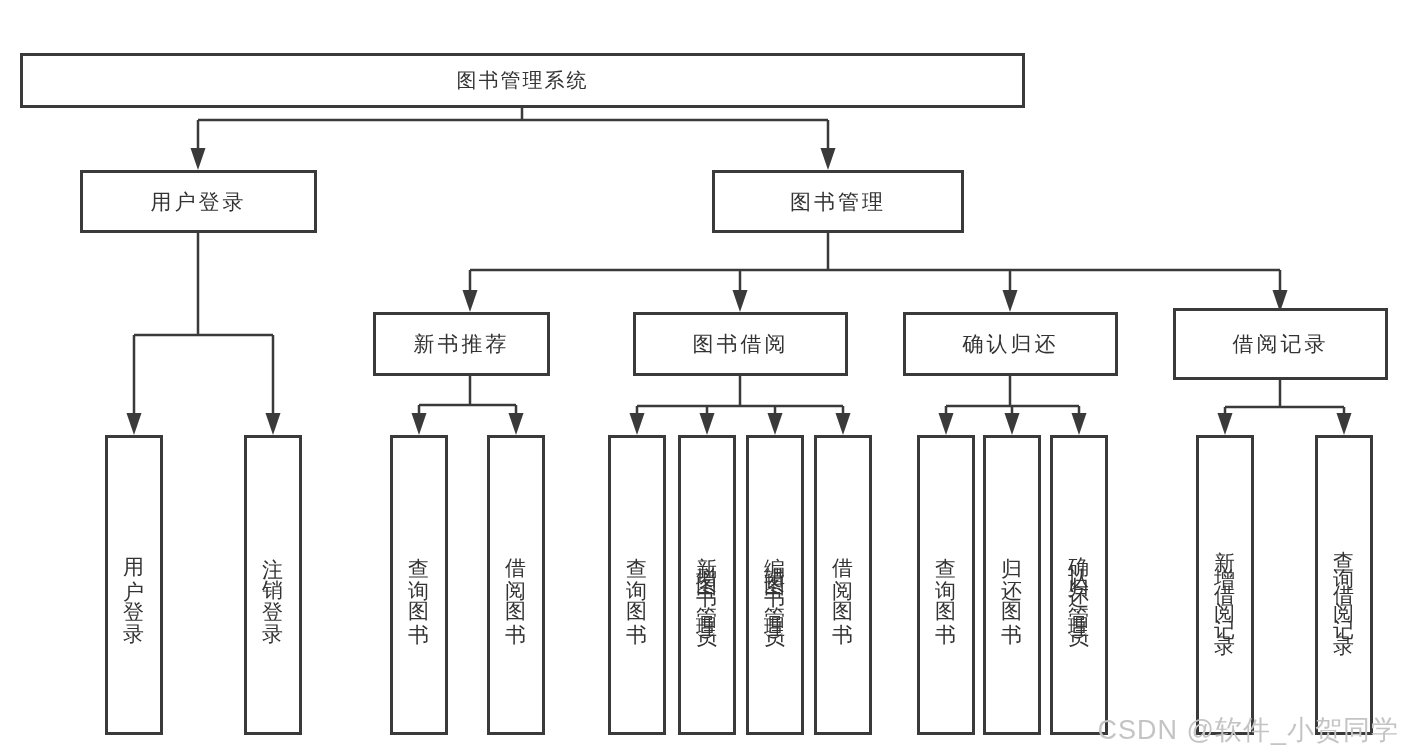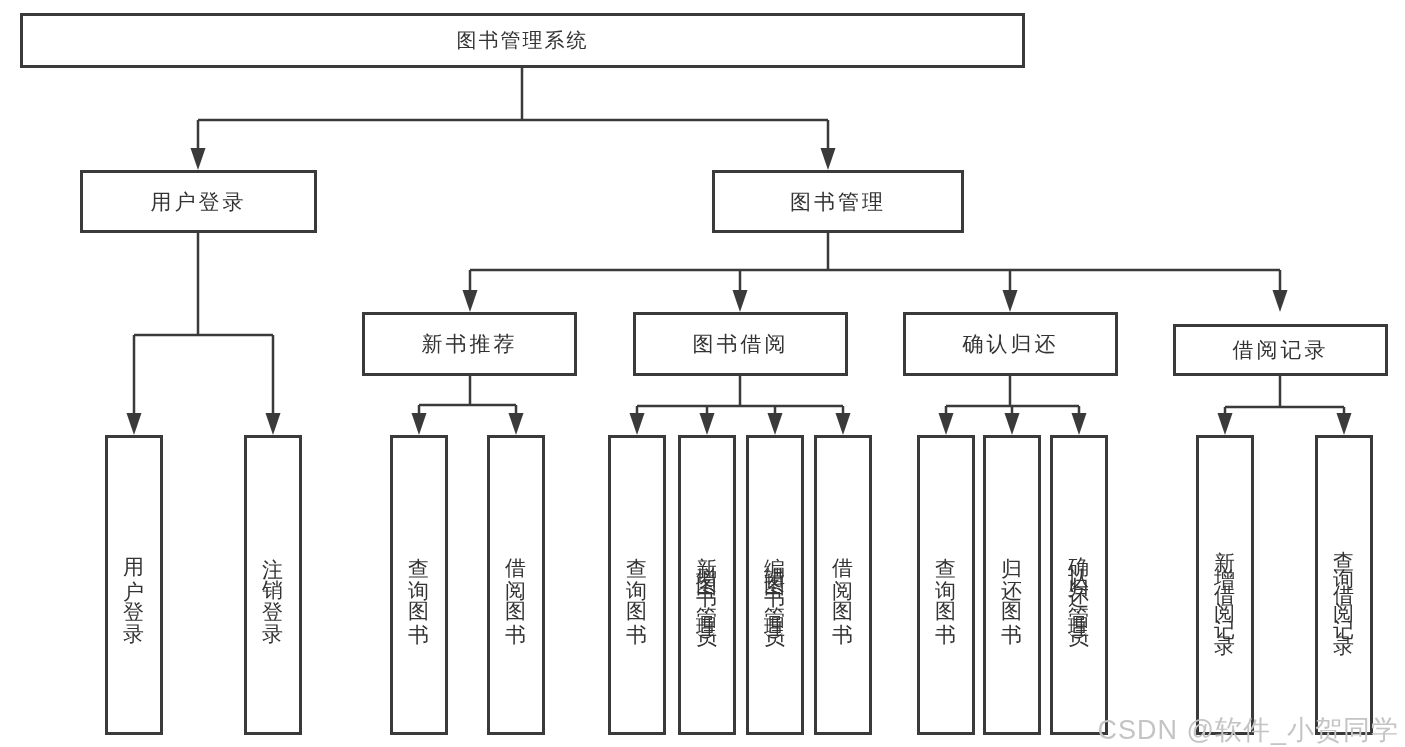--- a/index.html
+++ b/index.html
@@ -23,21 +23,21 @@
   .node{
     position:absolute;
     box-sizing:border-box;
     background:var(--bg);
     border:3px solid var(--line);
     display:flex;align-items:center;justify-content:center;
     font-size:21px;letter-spacing:3px;
     color:var(--text);
     white-space:nowrap;
   }
-  .node.root{letter-spacing:2px;font-size:20px;}
+  .node.root{letter-spacing:2px;font-size:20px;margin-top:40px;}
   .leaf{
     position:absolute;
     top:435px;
     width:58px;height:300px;
     box-sizing:border-box;
     background:var(--bg);
     border:3px solid var(--line);
     display:flex;align-items:center;justify-content:center;
     writing-mode:vertical-lr;
     text-orientation:mixed;
@@ -96,24 +96,24 @@
     <path d="M1280 376 V407 M1225 407 H1344 M1225 407 V415 M1344 407 V415"></path>
     <polygon points="1225,435 1217.5,413 1232.5,413"></polygon>
     <polygon points="1344,435 1336.5,413 1351.5,413"></polygon>
   </svg>
 
   <div class="node root" style="left:20px;top:13px;width:1005px;height:55px">图书管理系统</div>
 
   <div class="node" style="left:80px;top:170px;width:237px;height:63px">用户登录</div>
   <div class="node" style="left:712px;top:170px;width:252px;height:63px">图书管理</div>
 
-  <div class="node" style="left:362px;top:312px;width:215px;height:64px">新书推荐</div>
+  <div class="node" style="left:373px;top:312px;width:177px;height:64px">新书推荐</div>
   <div class="node" style="left:633px;top:312px;width:215px;height:64px">图书借阅</div>
   <div class="node" style="left:903px;top:312px;width:215px;height:64px">确认归还</div>
-  <div class="node" style="left:1173px;top:324px;width:215px;height:52px">借阅记录</div>
+  <div class="node" style="left:1173px;top:308px;width:215px;height:72px">借阅记录</div>
 
   <div class="leaf ls-wide" style="left:105px">用户登录</div>
   <div class="leaf ls-wide" style="left:244px">注销登录</div>
 
   <div class="leaf ls-wide" style="left:390px">查询图书</div>
   <div class="leaf ls-wide" style="left:487px">借阅图书</div>
 
   <div class="leaf ls-wide" style="left:608px">查询图书</div>
   <div class="leaf ls-tight" style="left:678px">新增图书（管理员）</div>
   <div class="leaf ls-tight" style="left:746px">编辑图书（管理员）</div>

